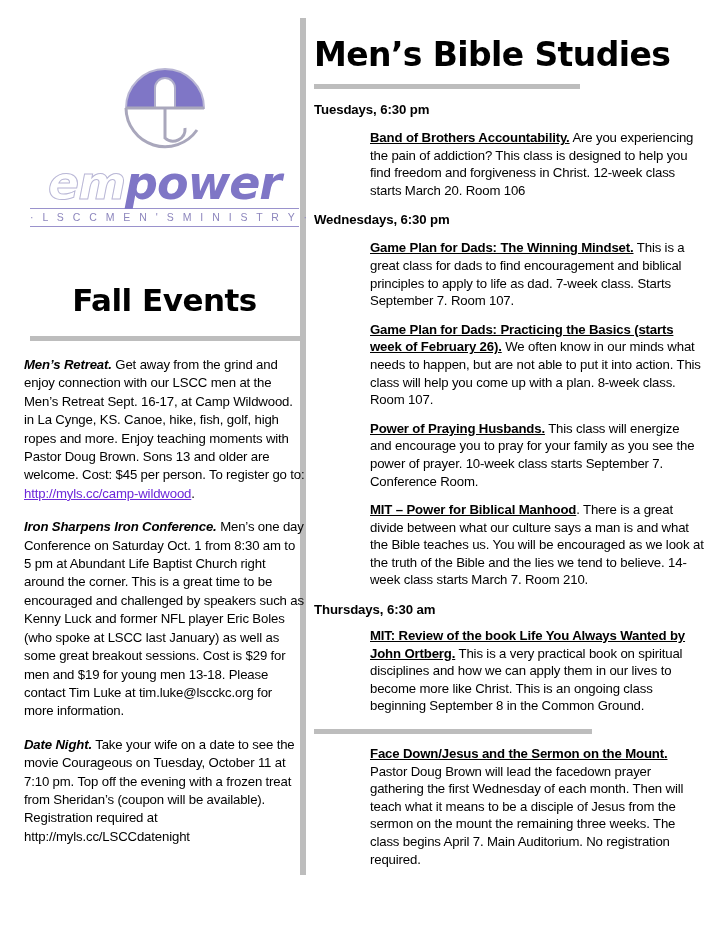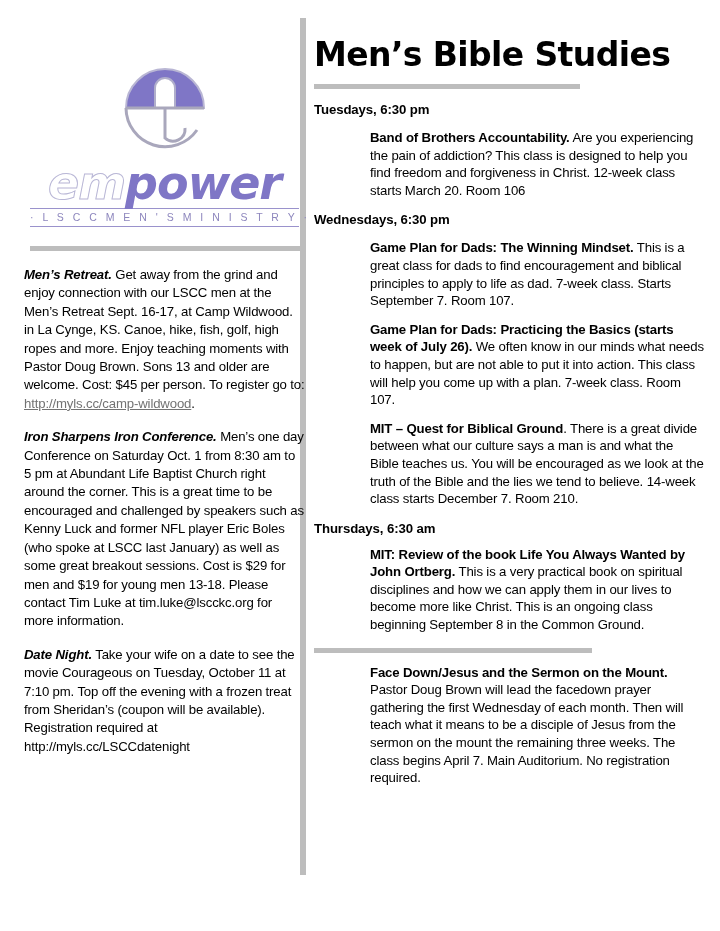--- a/index.html
+++ b/index.html
@@ -85,21 +85,21 @@
 
   .left-para{
     font-size:13.2px;
     line-height:18.4px;
     margin-top:15px;
     text-align:left;
     letter-spacing:-0.15px;
   }
   .left-para .lead{ font-weight:700;font-style:italic; }
   .left-para a.url{
-    color:#737373;
+    color:#6d28d9;
     text-decoration:underline;
   }
 
   
   #right-col{
     position:absolute; left:306px; top:0;
     width:414px; height:677px;
     padding:0 16px 0 8px;
   }
 
@@ -127,21 +127,21 @@
     margin-top:12px;
     letter-spacing:-0.1px;
   }
 
   .class-item{
     margin:11px 0 0 56px;
     font-size:13.2px;
     line-height:17.6px;
     letter-spacing:-0.15px;
   }
-  .class-item .cname{ font-weight:700; }
+  .class-item .cname{ font-weight:700;text-decoration:underline; }
 
   #thursday-first{ margin-top:9px; }
 </style>
 </head>
 <body>
 
 <div id="col-divider"></div>
 
 <div id="left-col">
 
@@ -163,20 +163,21 @@
       </svg>
     </div>
 
     <div id="logo-wordmark"><span id="logo-word-em">em</span><span id="logo-word-power">power</span></div>
 
     <div id="logo-tagline-wrap">
       <div id="logo-tagline">·  L S C C   M E N ' S   M I N I S T R Y  ·</div>
     </div>
   </div>
 
+  <div id="fall-events-title">Fall Events</div>
 
   <div id="left-rule"></div>
 
   <div class="left-para">
     <span class="lead">Men’s Retreat.</span><span>  Get away from the grind and enjoy connection with our LSCC men at the Men’s Retreat Sept. 16-17, at Camp Wildwood. in La Cynge, KS. Canoe, hike, fish, golf, high ropes and more. Enjoy teaching moments with Pastor Doug Brown. Sons 13 and older are welcome. Cost: $45 per person. To register go to: </span><a class="url" href="#">http://myls.cc/camp-wildwood</a><span>.</span>
   </div>
 
   <div class="left-para">
     <span class="lead">Iron Sharpens Iron Conference.</span><span>  Men’s one day Conference on Saturday Oct. 1 from 8:30 am to 5 pm at Abundant Life Baptist Church right around the corner. This is a great time to be encouraged and challenged by speakers such as Kenny Luck and former NFL player Eric Boles (who spoke at LSCC last January) as well as some great breakout sessions. Cost is $29 for men and $19 for young men 13-18. Please contact Tim Luke at tim.luke@lscckc.org for more information.</span>
   </div>
@@ -195,24 +196,27 @@
   <div class="day-head">Tuesdays, 6:30 pm</div>
   <div class="class-item">
     <span class="cname">Band of Brothers Accountability.</span><span>  Are you experiencing the pain of addiction? This class is designed to help you find freedom and forgiveness in Christ. 12-week class starts March 20. Room 106</span>
   </div>
 
   <div class="day-head">Wednesdays, 6:30 pm</div>
   <div class="class-item">
     <span class="cname">Game Plan for Dads: The Winning Mindset.</span><span>  This is a great class for dads to find encouragement and biblical principles to apply to life as dad. 7-week class. Starts September 7. Room 107.</span>
   </div>
   <div class="class-item">
-    <span class="cname">Game Plan for Dads: Practicing the Basics (starts week of July 26).</span><span>  We often know in our minds what needs to happen, but are not able to put it into action. This class will help you come up with a plan. 7-week class. Room 107.</span>
-  </div>
-  <div class="class-item">
-    <span class="cname">MIT – Quest for Biblical Ground</span><span>. There is a great divide between what our culture says a man is and what the Bible teaches us. You will be encouraged as we look at the truth of the Bible and the lies we tend to believe. 14-week class starts December 7. Room 210.</span>
+    <span class="cname">Game Plan for Dads: Practicing the Basics (starts week of February 26).</span><span>  We often know in our minds what needs to happen, but are not able to put it into action. This class will help you come up with a plan. 8-week class. Room 107.</span>
+  </div>
+  <div class="class-item">
+    <span class="cname">Power of Praying Husbands.</span><span>  This class will energize and encourage you to pray for your family as you see the power of prayer. 10-week class starts September 7. Conference Room.</span>
+  </div>
+  <div class="class-item">
+    <span class="cname">MIT – Power for Biblical Manhood</span><span>. There is a great divide between what our culture says a man is and what the Bible teaches us. You will be encouraged as we look at the truth of the Bible and the lies we tend to believe. 14-week class starts March 7. Room 210.</span>
   </div>
 
   <div class="day-head">Thursdays, 6:30 am</div>
   <div class="class-item" id="thursday-first">
     <span class="cname">MIT: Review of the book Life You Always Wanted by John Ortberg.</span><span>  This is a very practical book on spiritual disciplines and how we can apply them in our lives to become more like Christ. This is an ongoing class beginning September 8 in the Common Ground.</span>
   </div>
 
   <div class="right-rule" id="rule-mid"></div>
 
   <div class="class-item">

